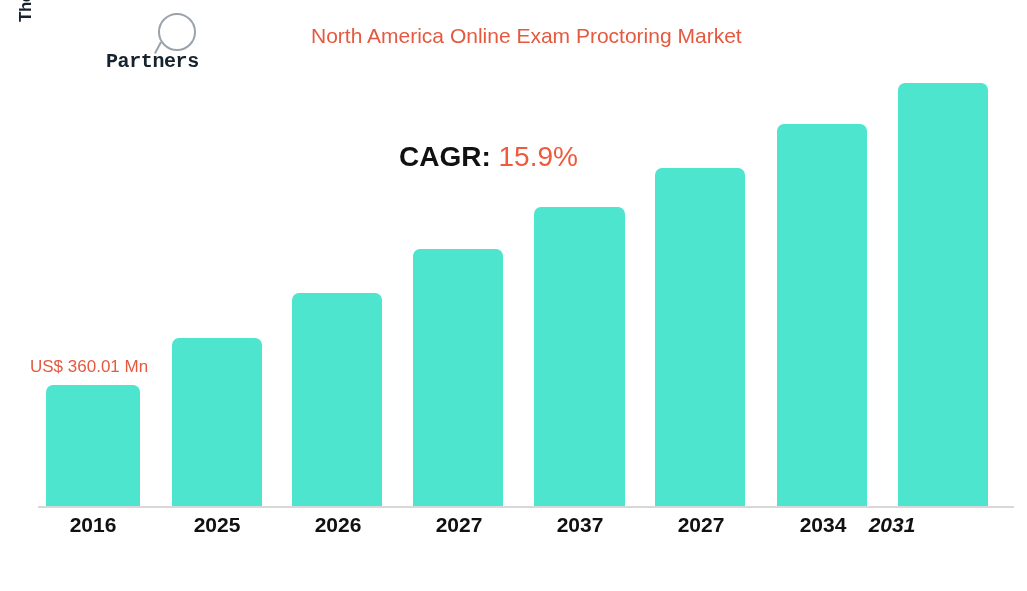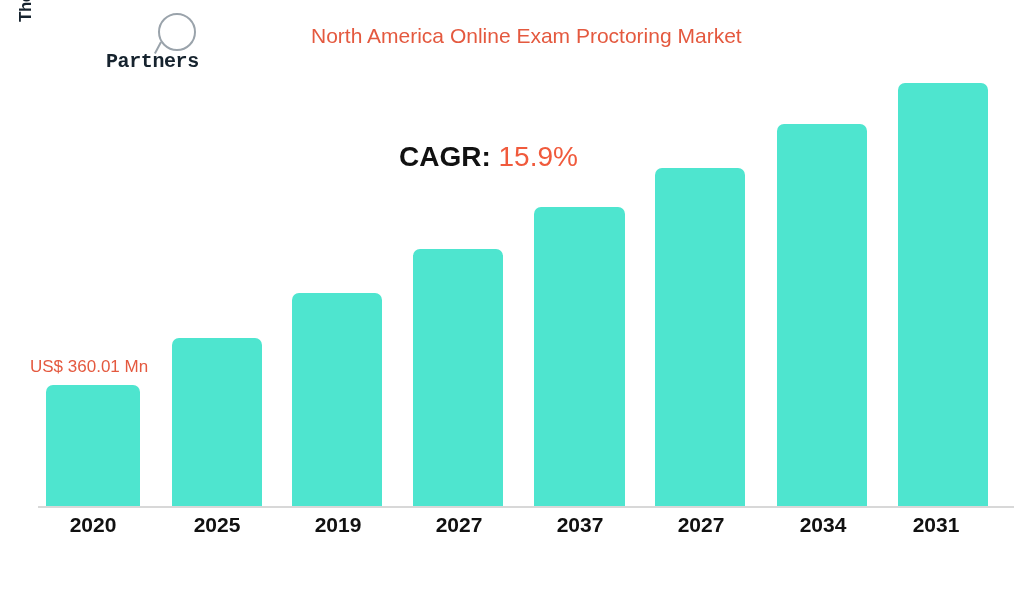--- a/index.html
+++ b/index.html
@@ -199,27 +199,27 @@
         <div class="bar" style="left: 46px; width: 94px; height: 121px; background: rgb(78, 229, 207);"></div>
         <div class="bar" style="left: 172px; width: 90px; height: 168px; background: rgb(78, 229, 207);"></div>
         <div class="bar" style="left: 292px; width: 90px; height: 213px; background: rgb(78, 229, 207);"></div>
         <div class="bar" style="left: 413px; width: 90px; height: 257px; background: rgb(78, 229, 207);"></div>
         <div class="bar" style="left: 534px; width: 91px; height: 299px; background: rgb(78, 229, 207);"></div>
         <div class="bar" style="left: 655px; width: 90px; height: 338px; background: rgb(78, 229, 207);"></div>
         <div class="bar" style="left: 777px; width: 90px; height: 382px; background: rgb(78, 229, 207);"></div>
         <div class="bar" style="left: 898px; width: 90px; height: 423px; background: rgb(78, 229, 207);"></div>
       </div>
     <div id="ticks-layer">
-        <div class="x-tick" style="left: 33px;">2020</div>
+        <div class="x-tick" style="left: 33px;">2016</div>
         <div class="x-tick" style="left: 157px;">2025</div>
-        <div class="x-tick" style="left: 278px;">2019</div>
+        <div class="x-tick" style="left: 278px;">2026</div>
         <div class="x-tick" style="left: 399px;">2027</div>
         <div class="x-tick" style="left: 520px;">2037</div>
         <div class="x-tick" style="left: 641px;">2027</div>
         <div class="x-tick" style="left: 763px;">2034</div>
-        <div class="x-tick" style="left: 876px;">2031</div>
+        <div class="x-tick" style="left: 832px; font-style: italic;">2031</div>
       </div>
 
     <div class="value-label" id="label-first">US$ 360.01 Mn</div>
   </div>
 
 
 </div>
 
 </body></html>

